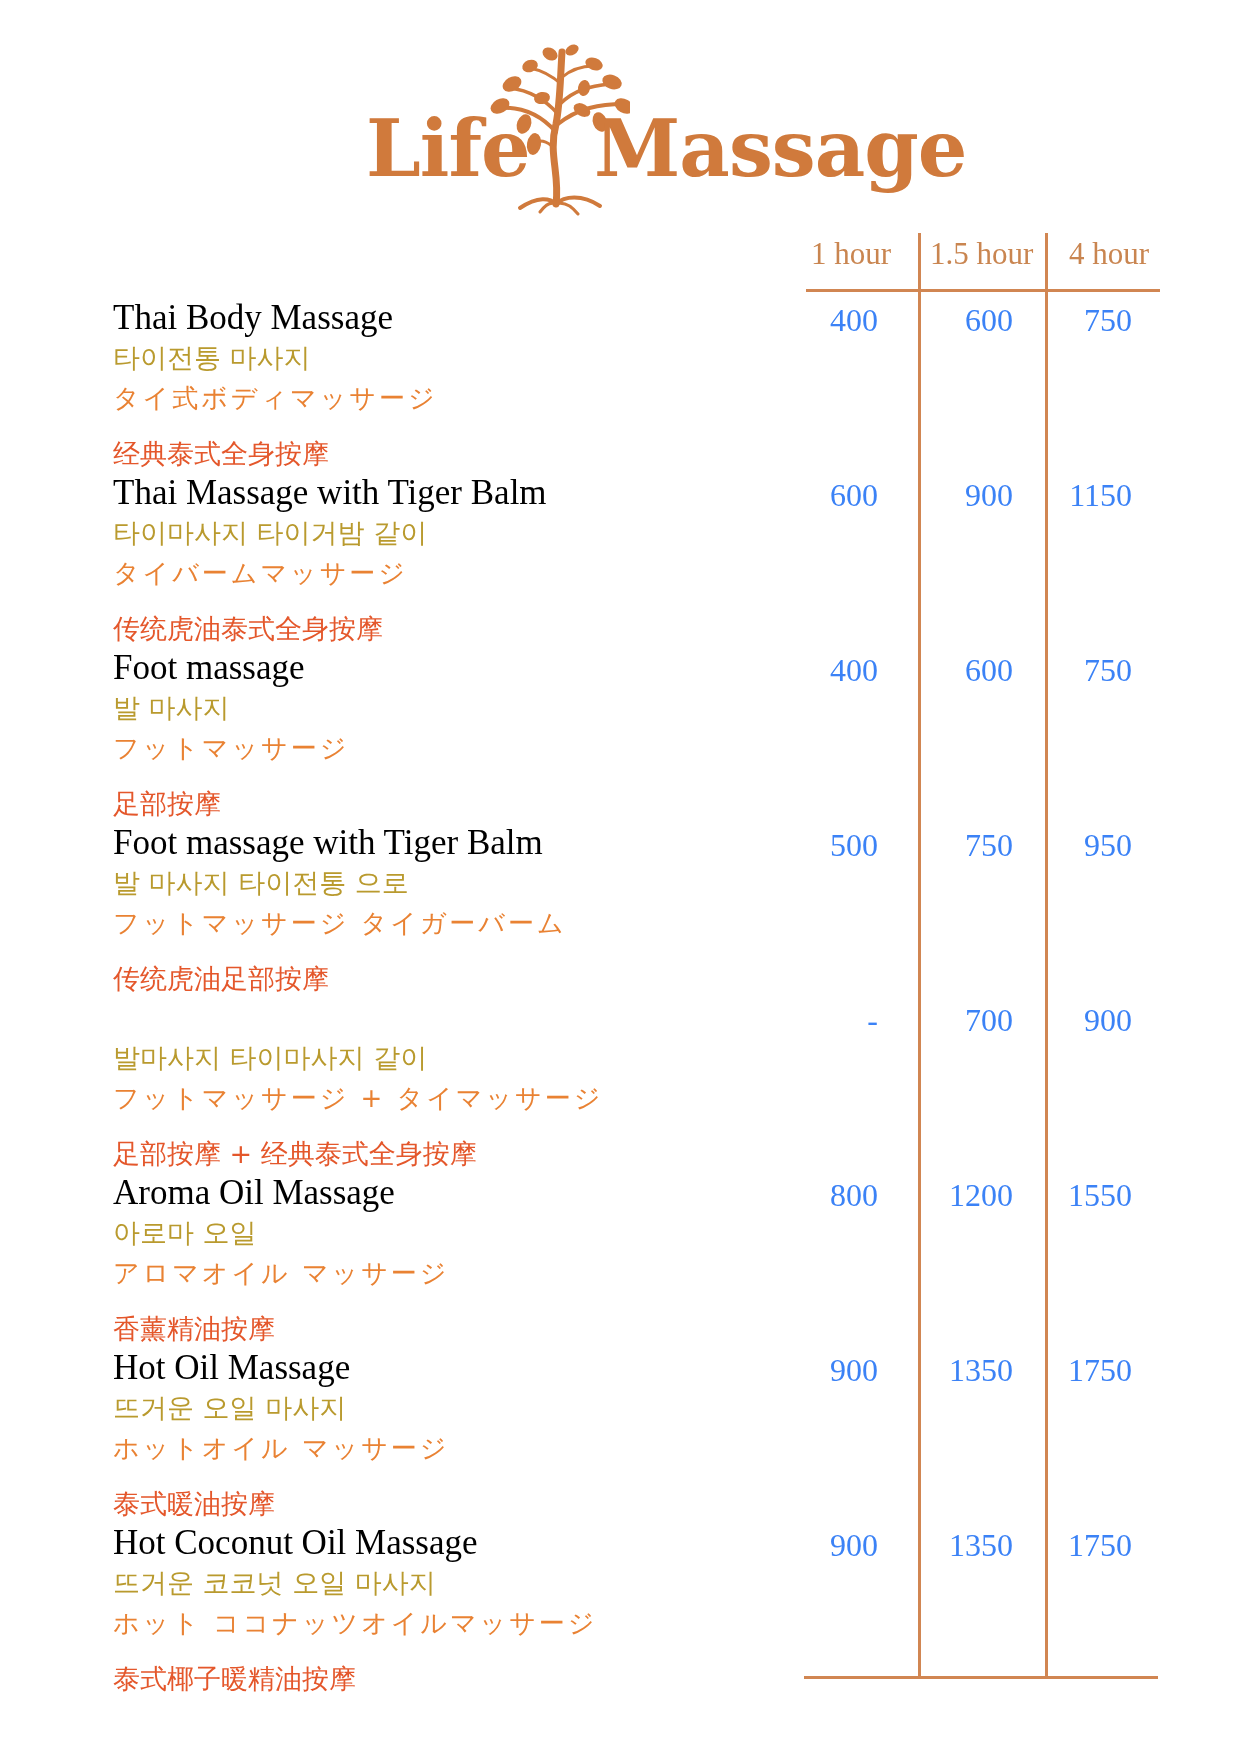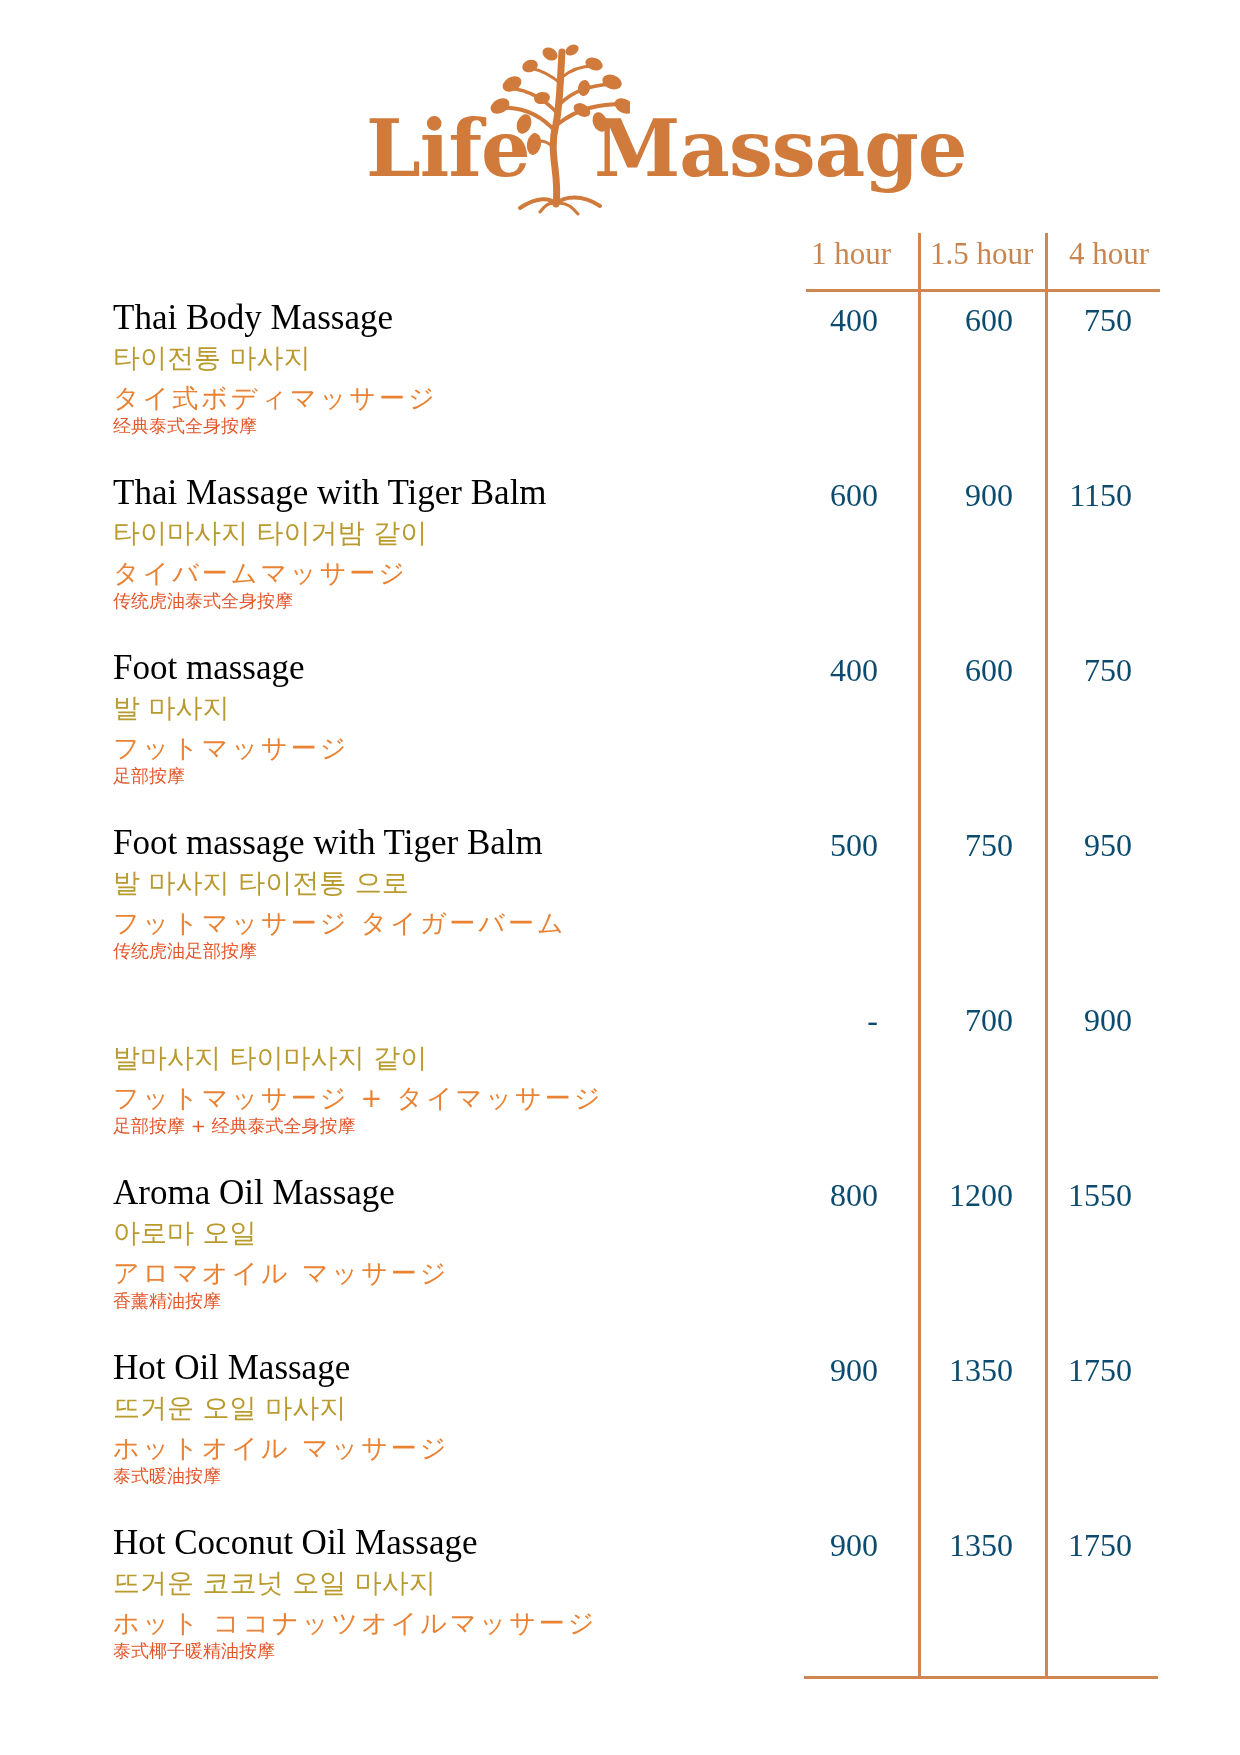--- a/index.html
+++ b/index.html
@@ -15,22 +15,22 @@
     
     .col-head { position: absolute; top: 236px; font-family: "Liberation Serif", serif; font-size: 31px; color: #c98550; white-space: nowrap; }
     .hline { position: absolute; height: 3px; background: #d18652; }
     .vline { position: absolute; width: 3px; background: #d18652; }
 
     
     .row { position: absolute; left: 113px; width: 1080px; }
     .svc-name { position: absolute; left: 0; top: 0; font-family: "Liberation Serif", serif; font-size: 35px; color: #000000; white-space: nowrap; line-height: 40px; }
     .svc-ko { position: absolute; left: 0; top: 40px; font-family: "DejaVu Sans", sans-serif; font-size: 27px; color: #b99a2e; white-space: nowrap; line-height: 40px; }
     .svc-ja { position: absolute; left: 0; top: 80px; font-family: "DejaVu Sans", sans-serif; font-size: 26px; color: #e98233; white-space: nowrap; line-height: 40px; letter-spacing: 3px; }
-    .svc-zh { position: absolute; left: 0; top: 108px; font-family: "DejaVu Sans", sans-serif; font-size: 18px; color: #e4572b; white-space: nowrap; line-height: 40px; }
-    .price { position: absolute; top: 2px; font-family: "Liberation Serif", serif; font-size: 32px; color: #0c4a6e; text-align: right; width: 90px; line-height: 40px; }
+    .svc-zh { position: absolute; left: 0; top: 136px; font-family: "DejaVu Sans", sans-serif; font-size: 27px; color: #e4572b; white-space: nowrap; line-height: 40px; }
+    .price { position: absolute; top: 2px; font-family: "Liberation Serif", serif; font-size: 32px; color: #3b82f6; text-align: right; width: 90px; line-height: 40px; }
     .price.p1 { left: 675px; }
     .price.p2 { left: 810px; }
     .price.p3 { left: 929px; }
   </style>
 </head>
 <body>
 
 <div class="logo">
   <span class="logo-word life">Life</span>
   <svg class="logo-tree" viewBox="0 0 140 172">

